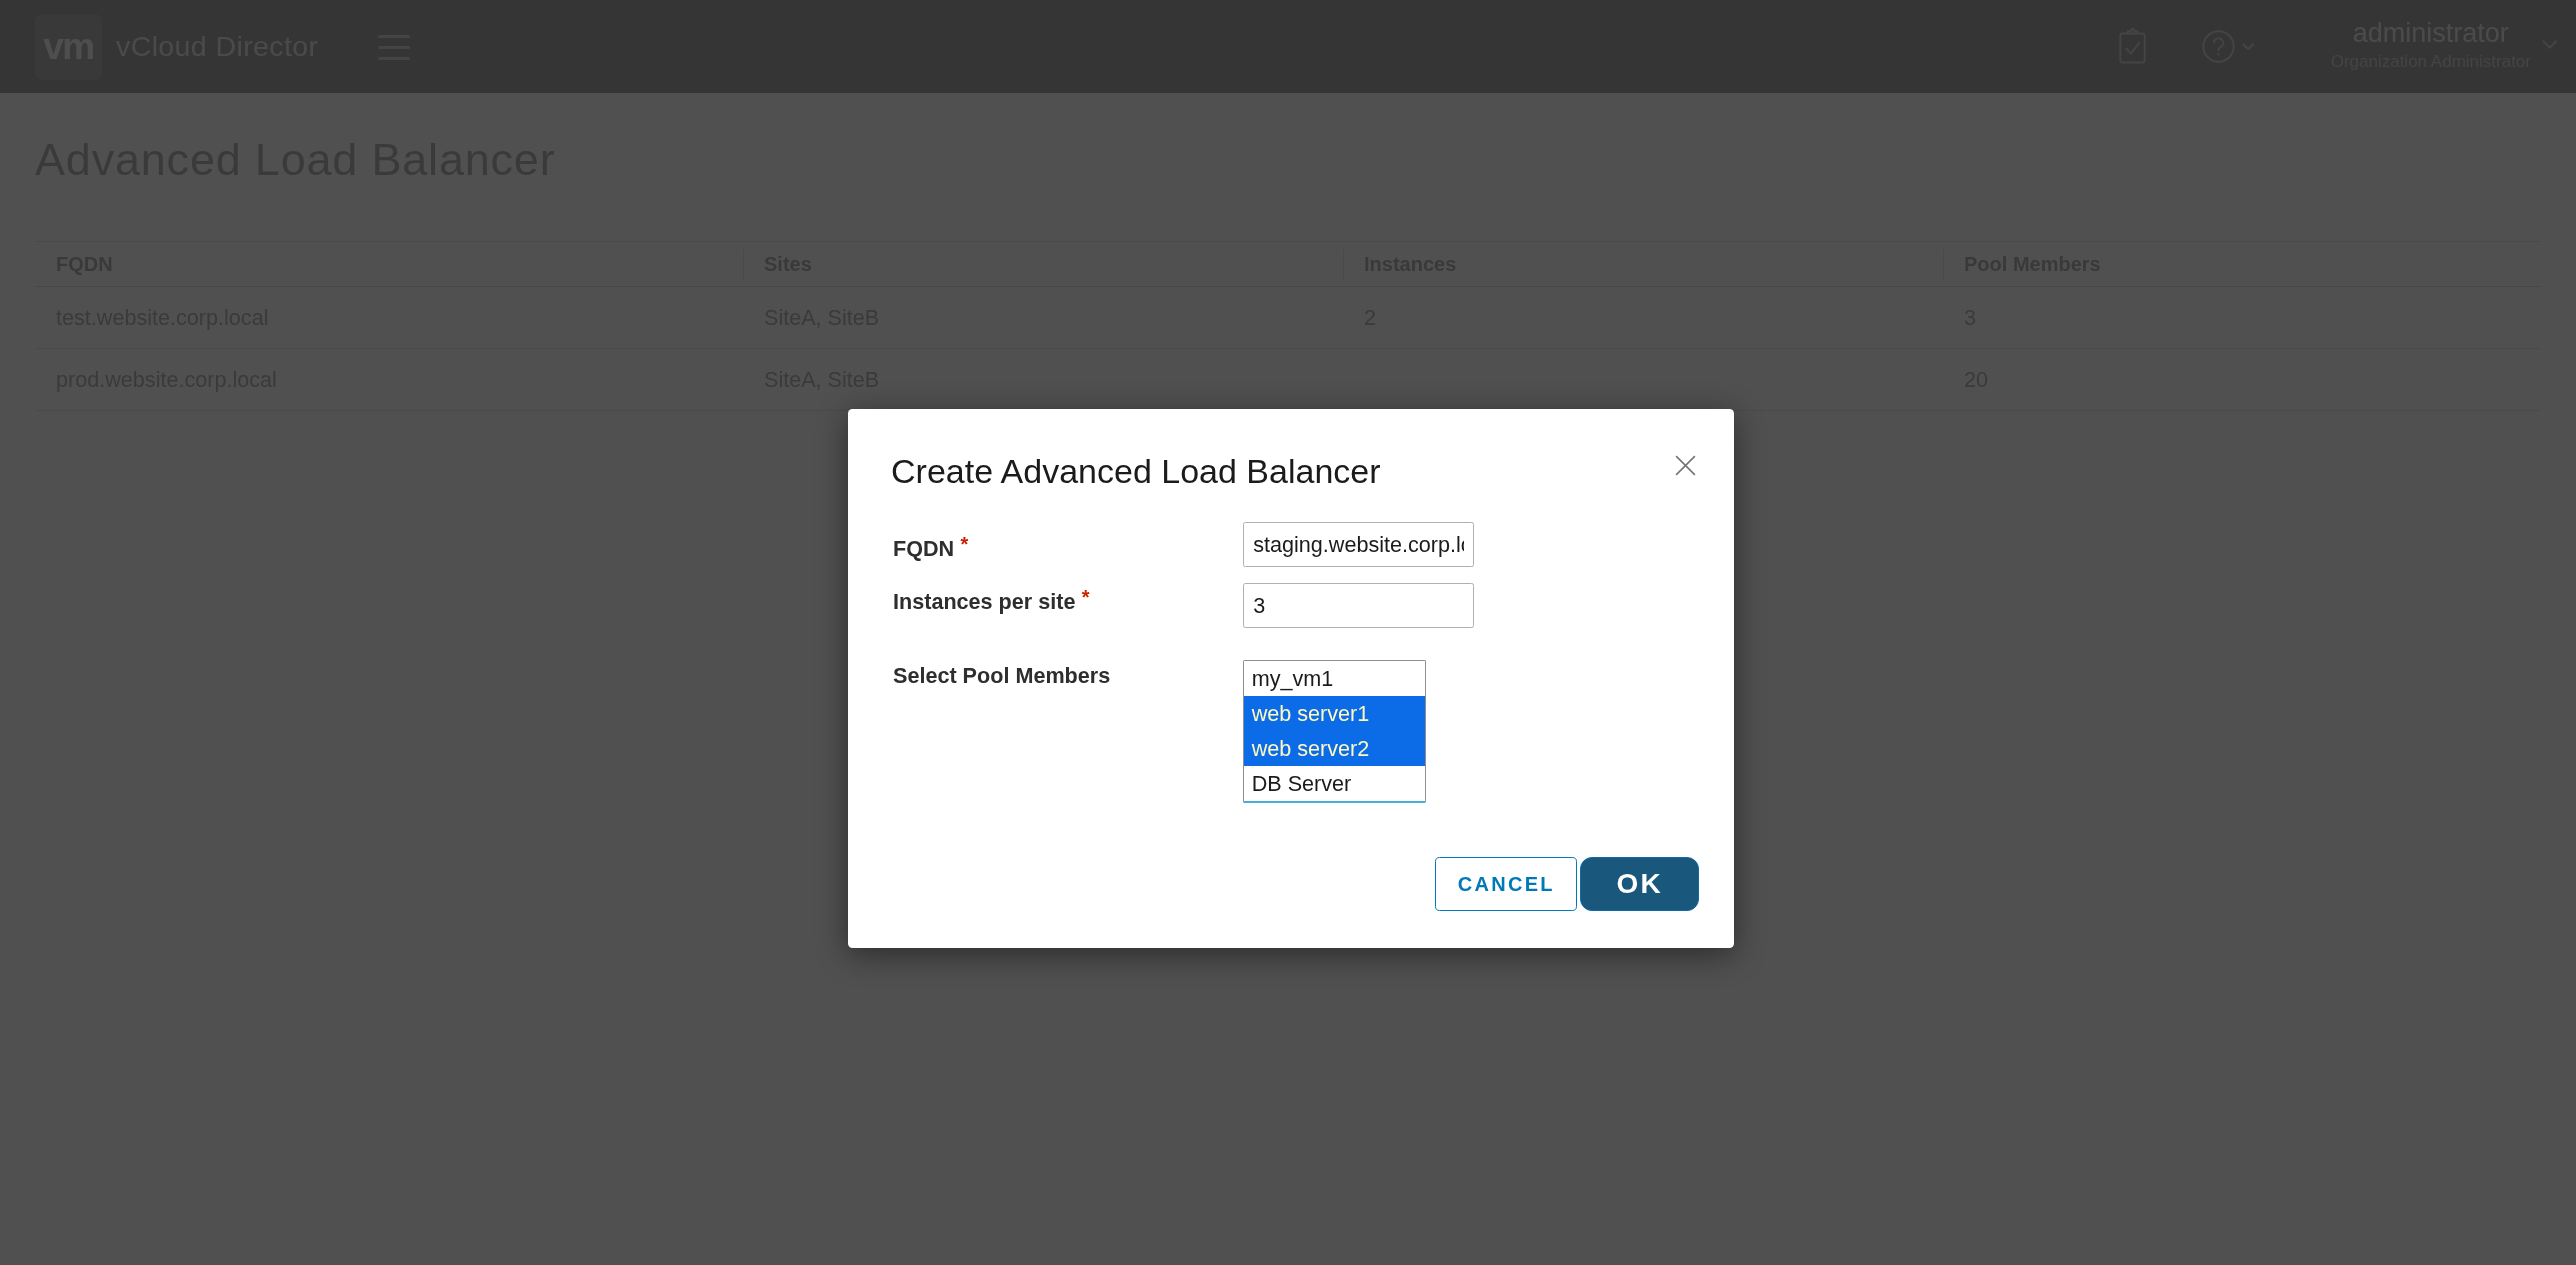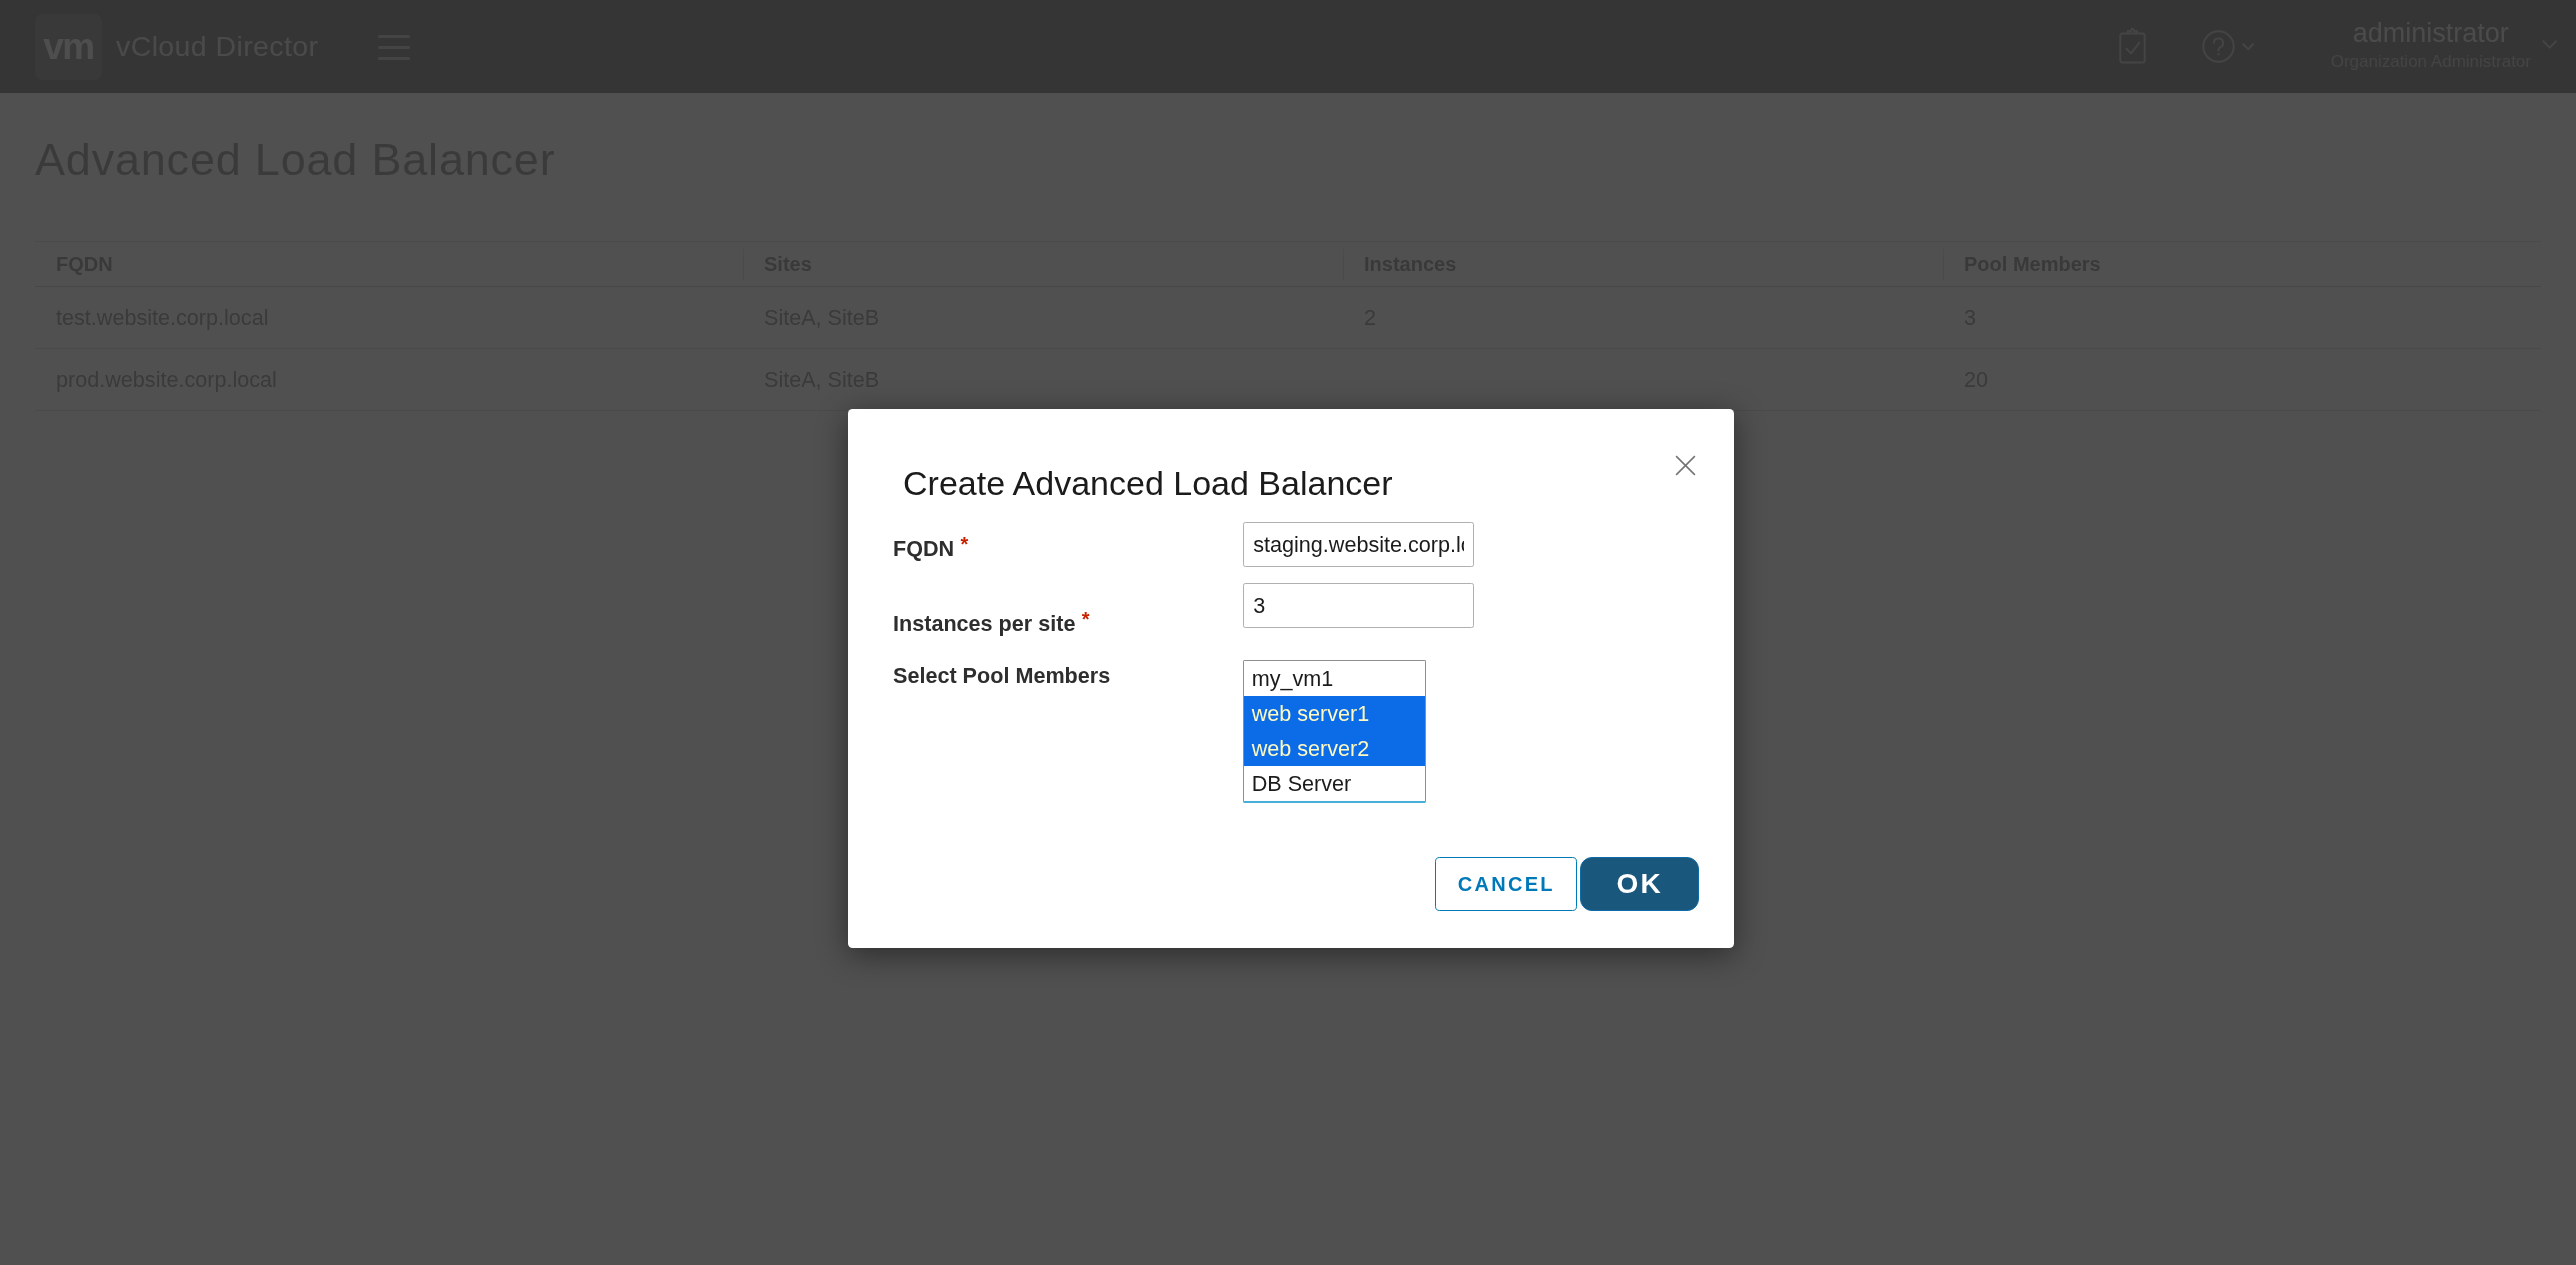--- a/index.html
+++ b/index.html
@@ -50,27 +50,27 @@
   .grid-header{height:45px;border-bottom:0.8px solid #b5b5b5;}
   .hcell{position:relative;height:100%;display:flex;align-items:center;padding-left:21px;
     font-size:20px;font-weight:600;color:#4f4f4f;cursor:pointer;}
   .hcell + .hcell::before{content:'';position:absolute;left:0;top:7px;bottom:6.2px;width:0.8px;background:#cccccc;}
   .grid-row{height:62px;border-bottom:0.8px solid #cccccc;cursor:pointer;}
   .cell{display:flex;align-items:center;padding-left:21px;font-size:21.6px;color:#545454;}
   
   .backdrop{position:fixed;inset:0;background:rgba(54,54,54,0.87);z-index:10;}
   .modal{position:fixed;left:848px;top:409px;width:886px;height:539px;background:#ffffff;
     border-radius:4.6px;box-shadow:0 6.2px 31px rgba(0,0,0,0.45);z-index:20;}
-  .modal-title{position:absolute;left:43px;top:43px;margin:12px;font-size:34px;font-weight:300;color:#1b1b1b;text-align:center;}
+  .modal-title{position:absolute;left:43px;top:43px;margin:0;font-size:34px;font-weight:300;color:#1b1b1b;text-align:center;}
   .modal-close{position:absolute;right:32px;top:39px;width:34px;height:34px;background:none;border:none;
     padding:0;cursor:pointer;display:flex;align-items:center;justify-content:center;}
   .form-label{position:absolute;left:45px;font-size:21.6px;color:#2e2e2e;font-weight:bold;}
   .req{color:var(--required-red);font-size:20px;vertical-align:4.6px;margin-left:6.2px;}
   .lbl-fqdn{top:113px;line-height:45px;}
-  .lbl-inst{top:188px;line-height:45px;}
+  .lbl-inst{top:166px;line-height:45px;}
   .lbl-pool{top:254px;line-height:26px;}
   .text-input{position:absolute;left:395px;width:231px;height:45px;border:0.8px solid #b0b0b0;
     border-radius:2.3px;padding:0 9.2px;font-size:21.6px;color:#1b1b1b;font-family:inherit;background:#fff;outline:none;}
   .in-fqdn{top:113px;}
   .in-inst{top:174px;}
   .listbox{position:absolute;left:395px;top:251px;width:183px;border:0.8px solid #8f8f8f;
     border-bottom:2.3px solid var(--focus-underline);border-radius:1.5px;background:#ffffff;overflow:hidden;}
   .lb-option{height:35px;line-height:35px;padding-left:7.7px;font-size:21.6px;color:#1b1b1b;cursor:pointer;white-space:nowrap;}
   .lb-option.selected{background:var(--selection-blue);color:#fef9c3;}
   .modal-footer{position:absolute;right:35px;bottom:37px;display:flex;gap:3px;}

